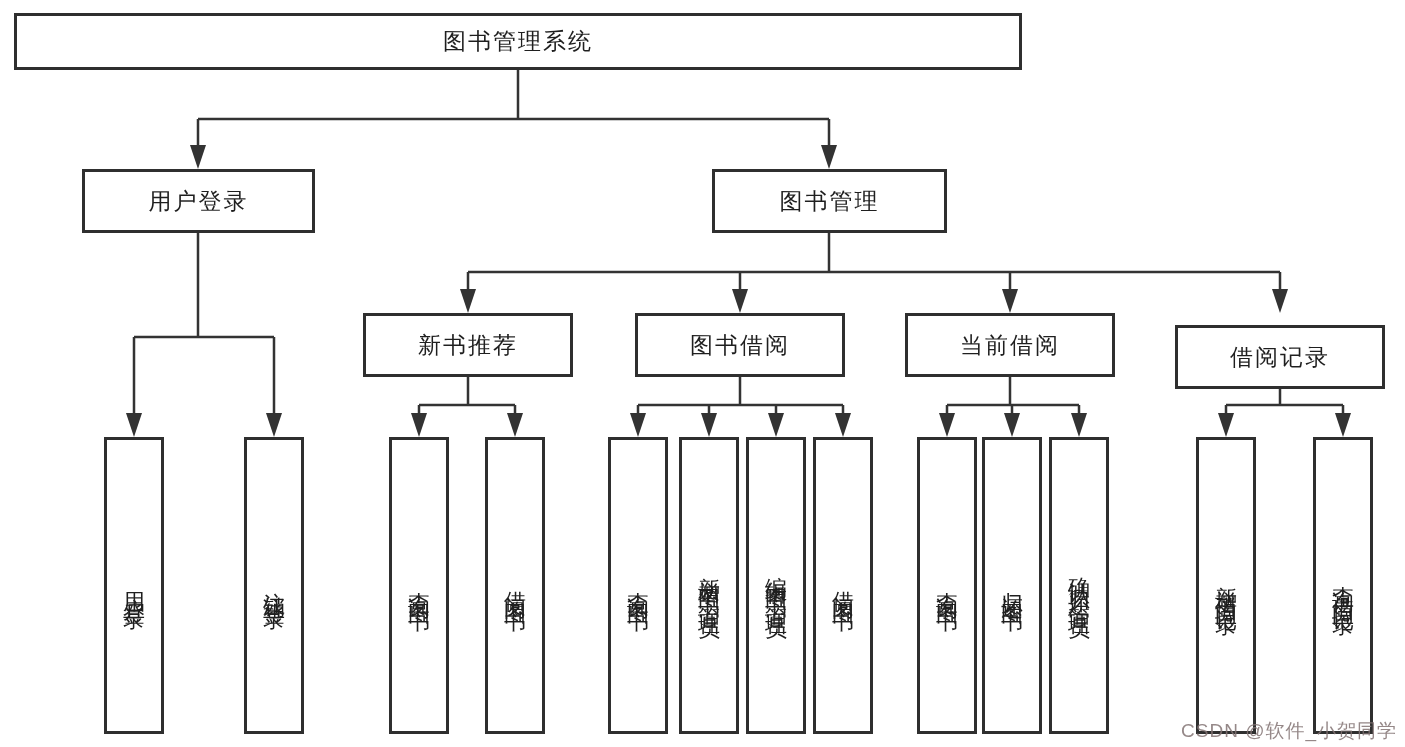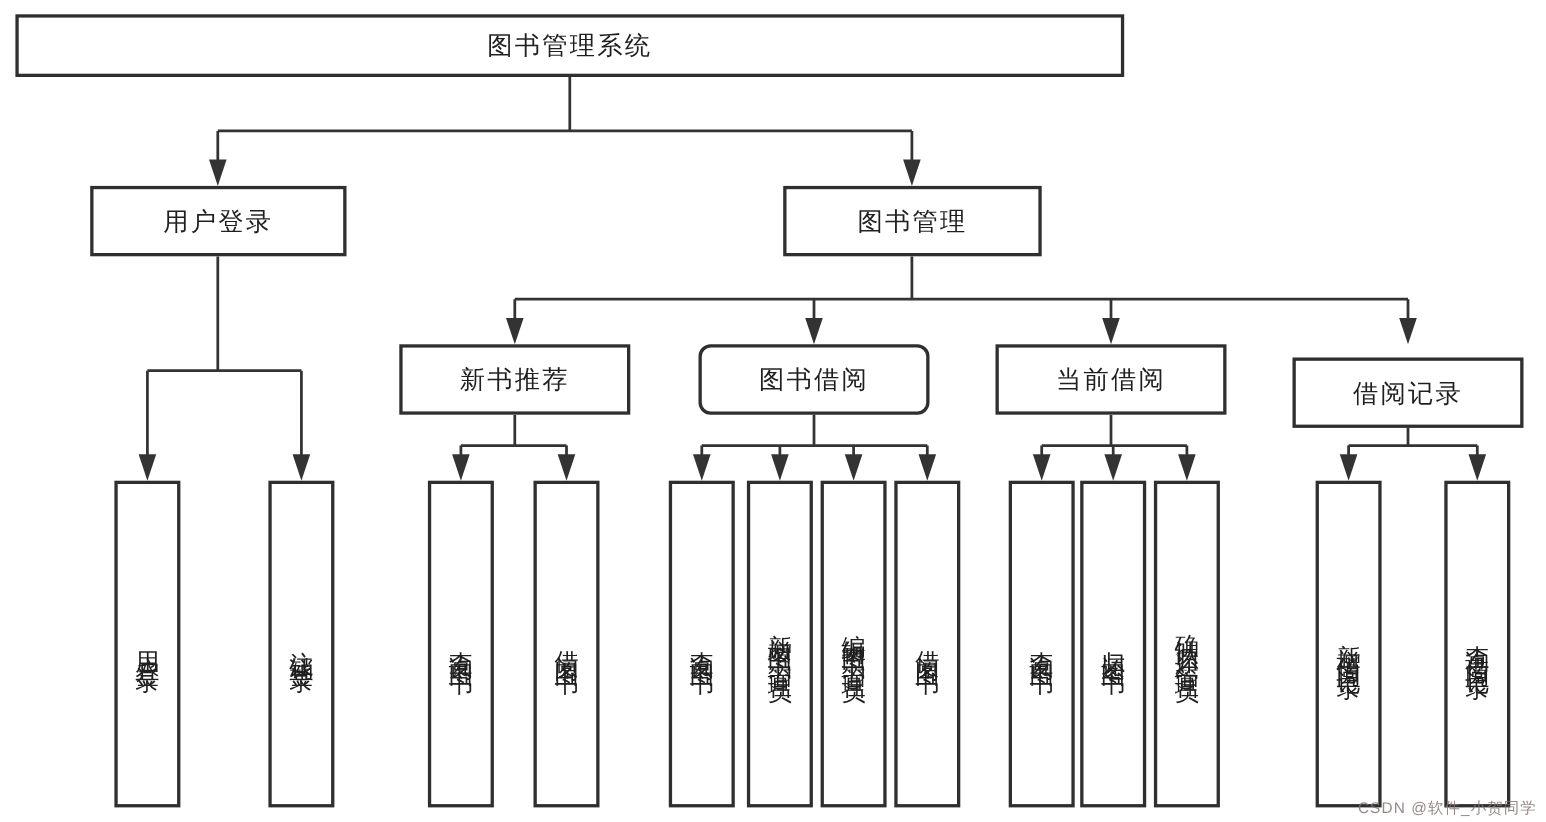--- a/index.html
+++ b/index.html
@@ -39,21 +39,21 @@
     text-orientation: mixed;
     font-size: 22px;
     letter-spacing: 6px;
     line-height: 1;
     white-space: nowrap;
   }
   .watermark {
     position: absolute;
     right: 8px;
     bottom: 3px;
-    font-size: 14px;
+    font-size: 19px;
     letter-spacing: 1px;
     color: rgba(131, 115, 115, 0.85);
     z-index: 3;
     pointer-events: none;
   }
 </style>
 </head>
 <body>
 
 <div class="canvas">
@@ -105,21 +105,21 @@
   <div class="node lvl2" style="left:82px; width:233px;">
     <span>用户登录</span>
   </div>
   <div class="node lvl3" style="left:363px;">
     <span>新书推荐</span>
   </div>
 
   <div class="node lvl2" style="left:712px; width:235px;">
     <span>图书管理</span>
   </div>
-  <div class="node lvl3" style="left:635px;border-radius:11px;">
+  <div class="node lvl3" style="left:635px;">
     <span>图书借阅</span>
   </div>
   <div class="node lvl3" style="left:905px;justify-content:center;">
     <span>当前借阅</span>
   </div>
   <div class="node lvl3" style="left:1175px;margin-top:12px;">
     <span>借阅记录</span>
   </div>
 
   <div class="node leaf" style="left:104px;">

